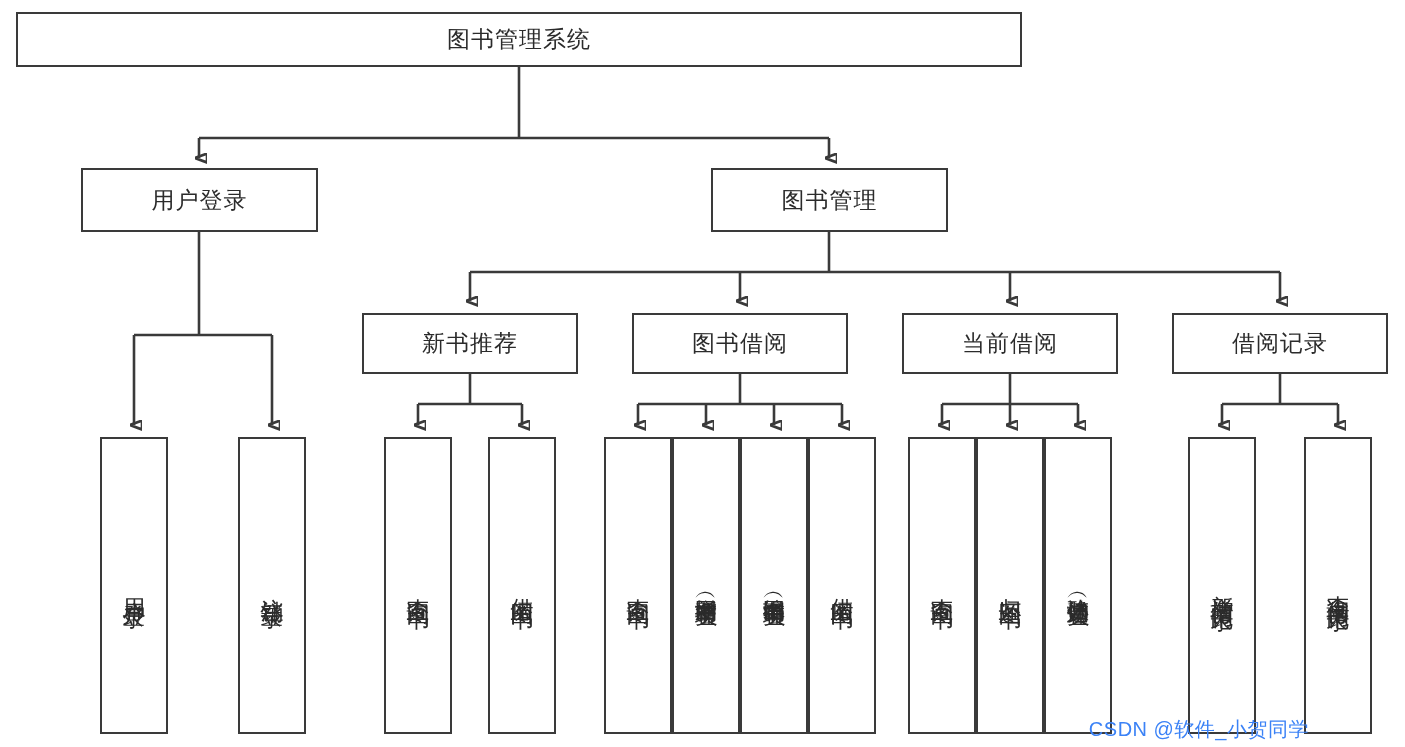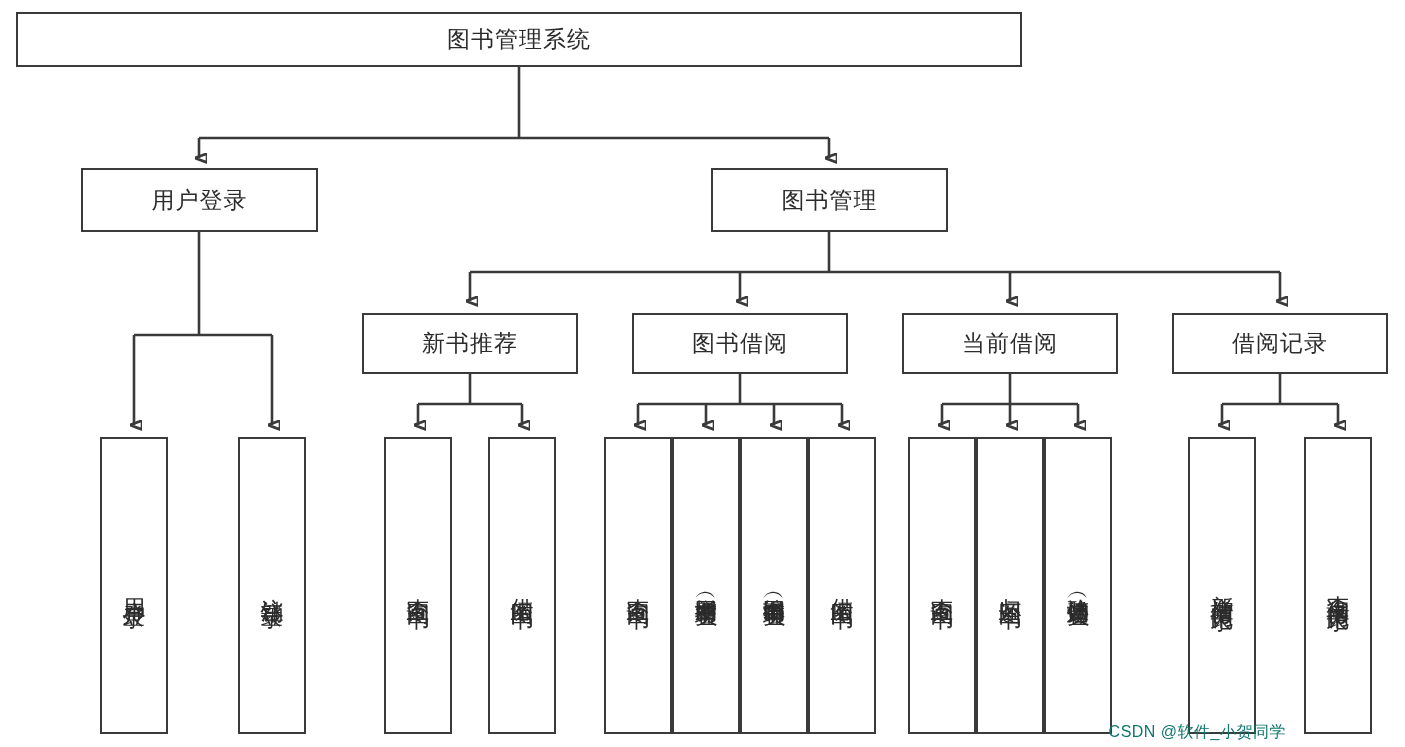--- a/index.html
+++ b/index.html
@@ -1,21 +1,21 @@
 <!DOCTYPE html>
 <html><head>
 <meta charset="utf-8">
 <style>
   html,body{margin:0;padding:0;}
   body{
     width:1405px;height:747px;background:#ffffff;
     font-family:"Liberation Sans","DejaVu Sans",sans-serif;
     overflow:hidden;position:relative;
   }
-  #diagram{position:absolute;left:0;top:0;width:1292px;height:747px;}
+  #diagram{position:absolute;left:0;top:0;width:1292px;height:747px;padding-left:23px;}
   .node{
     position:absolute;
     border:2.5px solid #3a3a3a;
     background:#ffffff;
     box-sizing:border-box;
     display:flex;
     align-items:center;
     justify-content:center;
     color:#2b2b2b;
   }
@@ -35,22 +35,22 @@
   .node.vert .vtext{
     writing-mode:vertical-rl;
     text-orientation:upright;
     white-space:nowrap;
     display:block;
   }
   .node.vert.tight .vtext{letter-spacing:1px;font-size:22px;}
   .watermark{
     position:absolute;
     right:6px;bottom:4px;
-    font-size:16px;
-    color:#0f766e;
+    font-size:20px;
+    color:#3b82f6;
     letter-spacing:0.5px;
     white-space:nowrap;
     pointer-events:none;
   }
   svg.links{position:absolute;left:0;top:0;width:1405px;height:747px;pointer-events:none;}
   svg.links path,svg.links line{stroke:#3a3a3a;stroke-width:2.6px;fill:none;}
 </style>
 </head>
 <body>
 

